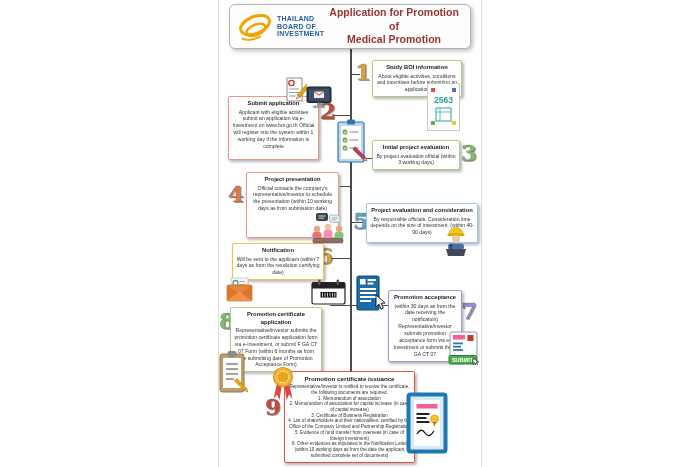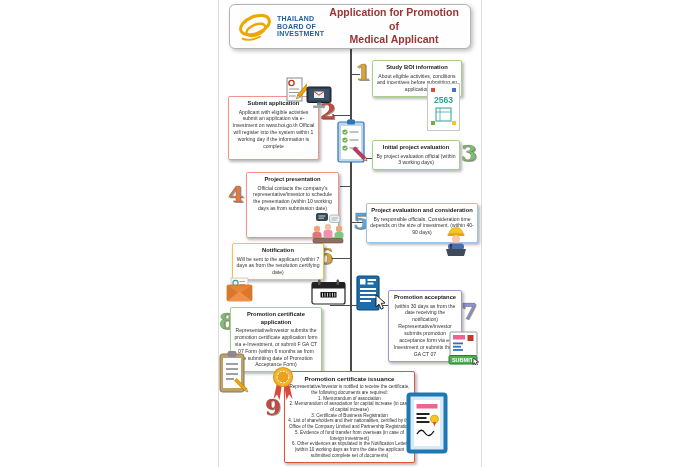--- a/index.html
+++ b/index.html
@@ -58,21 +58,21 @@
         <path d="M6,30 q8,4 20,-2" fill="none" stroke="#F0A500" stroke-width="2"></path>
       </svg>
       <div class="logo-text">
         <div>THAILAND</div>
         <div>BOARD OF</div>
         <div>INVESTMENT</div>
       </div>
     </div>
     <div class="hdr-title">
       <div>Application for Promotion of</div>
-      <div>Medical Applicant</div>
+      <div>Medical Promotion</div>
     </div>
   </div>
 
   <div class="vline"></div>
   <div class="conn" style="left:350px;top:74px;width:10px;"></div>
   <div class="conn" style="left:333px;top:115px;width:17px;"></div>
   <div class="conn" style="left:350px;top:158px;width:22px;"></div>
   <div class="conn" style="left:340px;top:186px;width:10px;"></div>
   <div class="conn" style="left:350px;top:222px;width:16px;"></div>
   <div class="conn" style="left:328px;top:258px;width:22px;"></div>

